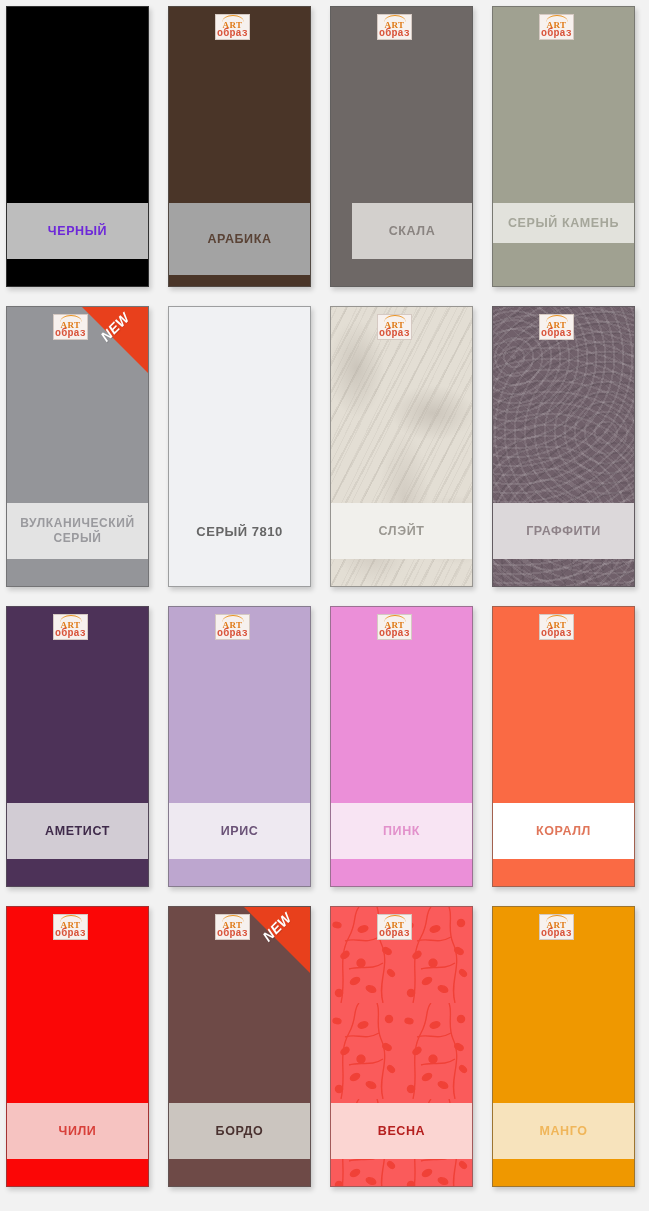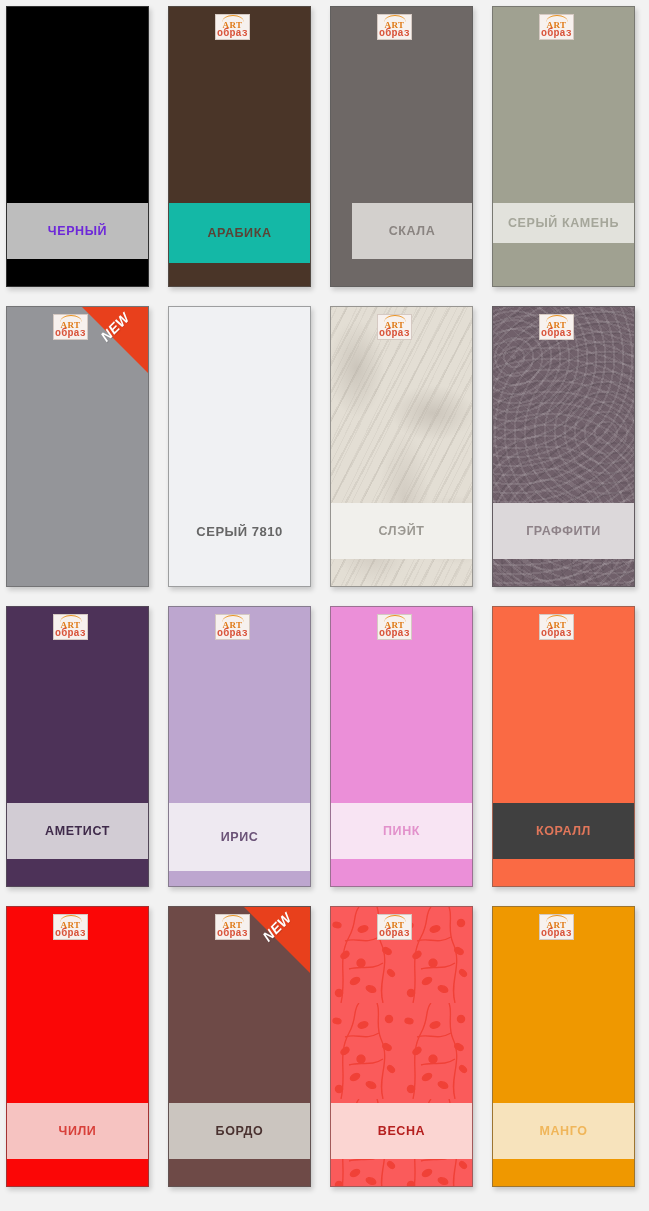--- a/index.html
+++ b/index.html
@@ -128,21 +128,21 @@
 </head>
 <body>
 
 <div class="grid" id="grid">
     <div class="tile" style="background: rgb(0, 0, 0);">
       <div class="swatch-main" style="background: rgb(0, 0, 0);"></div>
       <div class="label-band" style="top: 196px; height: 56px; background: rgb(189, 189, 189); color: #6d28d9;">ЧЕРНЫЙ</div>
     </div>
     <div class="tile" style="background: rgb(74, 53, 40);">
       <div class="swatch-main" style="background: rgb(74, 53, 40);"></div>
-      <div class="label-band" style="top: 196px; height: 60px; background: #14b8a6; color: rgb(90, 67, 54);">АРАБИКА</div>
+      <div class="label-band" style="top: 196px; height: 72px; background: #a3a3a3; color: rgb(90, 67, 54);">АРАБИКА</div>
       <div class="logo">
         <div class="logo-arch"></div>
         <div class="logo-art">ART</div>
         <div class="logo-obraz">образ</div>
       </div>
     </div>
     <div class="tile" style="background: rgb(110, 104, 102);">
       <div class="swatch-main" style="background: rgb(110, 104, 102);"></div>
       <div class="label-band" style="top: 196px; height: 56px; background: rgb(211, 208, 205); color: rgb(138, 132, 129); margin-left: 21px;">СКАЛА</div>
       <div class="logo">
@@ -155,20 +155,21 @@
       <div class="swatch-main" style="background: rgb(160, 161, 145);"></div>
       <div class="label-band" style="top: 196px; height: 40px; background: rgb(226, 226, 220); color: rgb(165, 166, 154);">СЕРЫЙ КАМЕНЬ</div>
       <div class="logo">
         <div class="logo-arch"></div>
         <div class="logo-art">ART</div>
         <div class="logo-obraz">образ</div>
       </div>
     </div>
     <div class="tile" style="background: rgb(148, 149, 153);">
       <div class="swatch-main" style="background: rgb(148, 149, 153);"></div>
+      <div class="label-band two-line" style="top: 196px; height: 56px; background: rgb(227, 227, 227); color: rgb(154, 154, 158);">ВУЛКАНИЧЕСКИЙ СЕРЫЙ</div>
       <div class="logo">
         <div class="logo-arch"></div>
         <div class="logo-art">ART</div>
         <div class="logo-obraz">образ</div>
       </div>
       <div class="ribbon" style="border-top-color: rgb(232, 64, 28);"></div>
       <div class="ribbon-text" style="color: rgb(255, 255, 255);">NEW</div>
     </div>
     <div class="tile" style="background: rgb(240, 241, 243);">
       <div class="swatch-main" style="background: rgb(240, 241, 243);"></div>
@@ -198,39 +199,39 @@
       <div class="swatch-main" style="background: rgb(77, 50, 88);"></div>
       <div class="label-band" style="top: 196px; height: 56px; background: rgb(210, 204, 212); color: rgb(63, 42, 74);">АМЕТИСТ</div>
       <div class="logo">
         <div class="logo-arch"></div>
         <div class="logo-art">ART</div>
         <div class="logo-obraz">образ</div>
       </div>
     </div>
     <div class="tile" style="background: rgb(189, 166, 207);">
       <div class="swatch-main" style="background: rgb(189, 166, 207);"></div>
-      <div class="label-band" style="top: 196px; height: 68px; background: rgb(238, 233, 241); color: rgb(106, 82, 119);">ИРИС</div>
+      <div class="label-band" style="top: 196px; height: 56px; background: rgb(238, 233, 241); color: rgb(106, 82, 119);">ИРИС</div>
       <div class="logo">
         <div class="logo-arch"></div>
         <div class="logo-art">ART</div>
         <div class="logo-obraz">образ</div>
       </div>
     </div>
     <div class="tile" style="background: rgb(235, 143, 216);">
       <div class="swatch-main" style="background: rgb(235, 143, 216);"></div>
       <div class="label-band" style="top: 196px; height: 56px; background: rgb(248, 228, 243); color: rgb(226, 145, 203);">ПИНК</div>
       <div class="logo">
         <div class="logo-arch"></div>
         <div class="logo-art">ART</div>
         <div class="logo-obraz">образ</div>
       </div>
     </div>
     <div class="tile" style="background: rgb(250, 106, 68);">
       <div class="swatch-main" style="background: rgb(250, 106, 68);"></div>
-      <div class="label-band" style="top: 196px; height: 56px; background: #404040; color: rgb(224, 118, 90);">КОРАЛЛ</div>
+      <div class="label-band" style="top: 196px; height: 56px; background: #ffffff; color: rgb(224, 118, 90);">КОРАЛЛ</div>
       <div class="logo">
         <div class="logo-arch"></div>
         <div class="logo-art">ART</div>
         <div class="logo-obraz">образ</div>
       </div>
     </div>
     <div class="tile" style="background: rgb(251, 6, 6);">
       <div class="swatch-main" style="background: rgb(251, 6, 6);"></div>
       <div class="label-band" style="top: 196px; height: 56px; background: rgb(246, 195, 193); color: rgb(216, 64, 58);">ЧИЛИ</div>
       <div class="logo">

